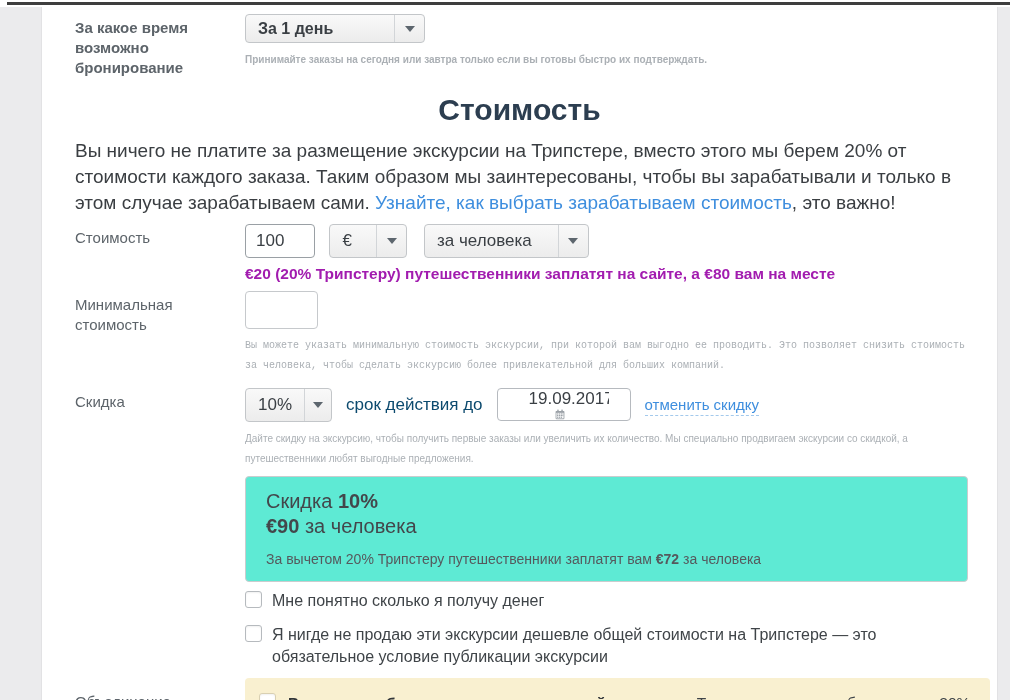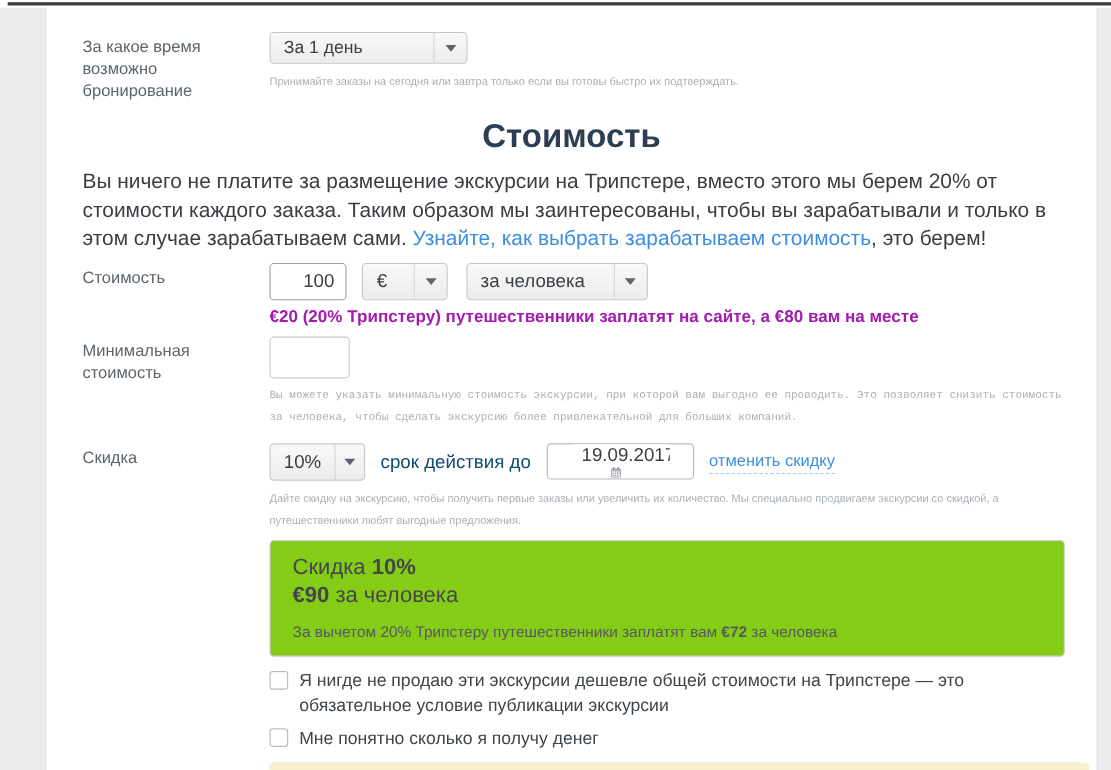--- a/index.html
+++ b/index.html
@@ -19,41 +19,41 @@
   
   .sel { display:inline-flex; align-items:stretch; height:34px; vertical-align:top;
     background:linear-gradient(#f9f9f9,#ececec); border:1px solid #c3c6c9; border-radius:4px;
     cursor:pointer; }
   .sel .val { display:flex; align-items:center; padding:0 12px; font-size:17px; color:#3a3f44; flex:1; }
   .sel .arr { width:30px; border-left:1px solid #d2d5d8; display:flex; align-items:center; justify-content:center; }
   .tri { width:0; height:0; border-left:5px solid transparent; border-right:5px solid transparent;
     border-top:6px solid #5d666e; }
 
   .txt-input { height:34px; border:1px solid #9aa0a5; border-radius:4px; font-size:17px;
-    color:#3a3f44; padding:0 10px; font-family:"Liberation Sans", sans-serif; outline:none;text-align:right; }
+    color:#3a3f44; padding:0 10px; font-family:"Liberation Sans", sans-serif; outline:none; }
 
   .helper { color:#abb0b5; font-size:10px; line-height:20px; margin-top:7px; }
 
   .heading { text-align:center; font-size:30px; font-weight:bold; color:#2c3e50;
     margin-top:14px; line-height:36px; }
   .intro { margin:10px 0 0 32px; width:878px; font-size:19px; line-height:26px; color:#3a3e42; }
   .intro a { color:#3e8ede; text-decoration:none; }
 
   .bold-note { margin:7px 0 0 202px; font-size:15.5px; line-height:18px; font-weight:bold; color:#a21caf; }
 
   .inline-lbl { font-size:17px; color:#0c4a6e; line-height:34px; margin:0 14px; }
   .date-box { display:inline-flex; align-items:center; height:33px; width:134px;
     border:1px solid #b6babf; border-radius:4px; background:#fff; vertical-align:top;flex-direction:column; }
   .date-box input { border:0; outline:none; flex:1; width:90px; font-size:17px; color:#3a3f44;
     padding-left:10px; font-family:"Liberation Sans", sans-serif; }
   .cal { margin-right:7px; }
   .link-dashed { font-size:15px; color:#3e8ede; text-decoration:none;
     border-bottom:1px dashed #a3c9ec; line-height:20px; margin:7px 0 0 14px; display:inline-block; }
 
-  .summary { margin:7px 0 0 202px; width:723px; background:#84cc16; border:1px solid #caccce;
+  .summary { margin:7px 0 0 202px; width:723px; background:#5eead4; border:1px solid #caccce;
     border-radius:4px; padding:12px 20px 14px; }
   .summary .big { font-size:20px; line-height:25px; color:#43474b; }
   .summary .small { margin-top:12px; font-size:14px; line-height:16px; color:#55595d; }
 
   .check-row { margin:8px 0 0 202px; display:flex; align-items:flex-start; }
   .checkbox { width:17px; height:17px; min-width:17px; border:1px solid #b6babe; border-radius:3px;
     background:#fff; box-shadow:inset 0 1px 2px rgba(0,0,0,.06); cursor:pointer; margin-top:1px; }
   .check-label { margin-left:10px; font-size:16px; line-height:22px; color:#3f4448; max-width:700px; }
 
   .merge-box { width:745px; background:#f9f0d0; border-radius:4px; padding:14px 14px;
@@ -65,36 +65,36 @@
 </style>
 </head>
 <body>
 
 <div class="top-line"></div>
 <div class="gutter-left"></div>
 <div class="gutter-right"></div>
 
 <div class="content">
 
-  <div class="row" style="margin-top:24px;">
+  <div class="row" style="margin-top:9px;font-weight:bold;">
     <div class="row-label">За какое время возможно бронирование</div>
     <div class="row-fields">
       <div class="sel" style="width:180px; height:29px;">
         <span class="val" style="font-size:16px;">За 1 день</span>
         <span class="arr">
             <span class="tri"></span>
           </span>
       </div>
       <div class="helper">Принимайте заказы на сегодня или завтра только если вы готовы быстро их подтверждать.</div>
     </div>
   </div>
 
   <div class="heading">Стоимость</div>
 
-  <div class="intro"><span>Вы ничего не платите за размещение экскурсии на Трипстере, вместо этого мы берем 20% от стоимости каждого заказа. Таким образом мы заинтересованы, чтобы вы зарабатывали и только в этом случае зарабатываем сами. </span><a href="#">Узнайте, как выбрать зарабатываем стоимость</a><span>, это берем!</span></div>
+  <div class="intro"><span>Вы ничего не платите за размещение экскурсии на Трипстере, вместо этого мы берем 20% от стоимости каждого заказа. Таким образом мы заинтересованы, чтобы вы зарабатывали и только в этом случае зарабатываем сами. </span><a href="#">Узнайте, как выбрать зарабатываем стоимость</a><span>, это важно!</span></div>
 
   <div class="row" style="margin-top:8px;">
     <div class="row-label">Стоимость</div>
     <div class="row-fields">
       <input class="txt-input" style="width: 70px;" value="100">
       <div class="sel" style="width:78px; margin-left:10px;">
         <span class="val">€</span>
         <span class="arr">
             <span class="tri"></span>
           </span>
@@ -155,27 +155,27 @@
       <div class="helper" style="max-width:745px;">Дайте скидку на экскурсию, чтобы получить первые заказы или увеличить их количество. Мы специально продвигаем экскурсии со скидкой, а путешественники любят выгодные предложения.</div>
     </div>
   </div>
 
   <div class="summary">
     <div class="big"><span>Скидка </span><b>10%</b></div>
     <div class="big"><b>€90</b><span> за человека</span></div>
     <div class="small"><span>За вычетом 20% Трипстеру путешественники заплатят вам </span><b>€72</b><span> за человека</span></div>
   </div>
 
+  <div class="check-row">
+    <div class="checkbox"></div>
+    <div class="check-label">Мне понятно сколько я получу денег</div>
+  </div>
   <div class="check-row mt12">
     <div class="checkbox"></div>
     <div class="check-label">Я нигде не продаю эти экскурсии дешевле общей стоимости на Трипстере — это обязательное условие публикации экскурсии</div>
-  </div>
-  <div class="check-row">
-    <div class="checkbox"></div>
-    <div class="check-label">Мне понятно сколько я получу денег</div>
   </div>
 
   <div class="row" style="margin-top:10px;">
     <div class="row-label" style="padding-top:14px;">Объединение</div>
     <div class="row-fields">
       <div class="merge-box">
         <div class="checkbox" style="border-color:#d9d0b2;"></div>
         <div class="merge-text"><b>Разрешить объединение заказов по этой экскурсии.</b><span> Так вы сможете зарабатывать на 20%</span></div>
       </div>
     </div>

